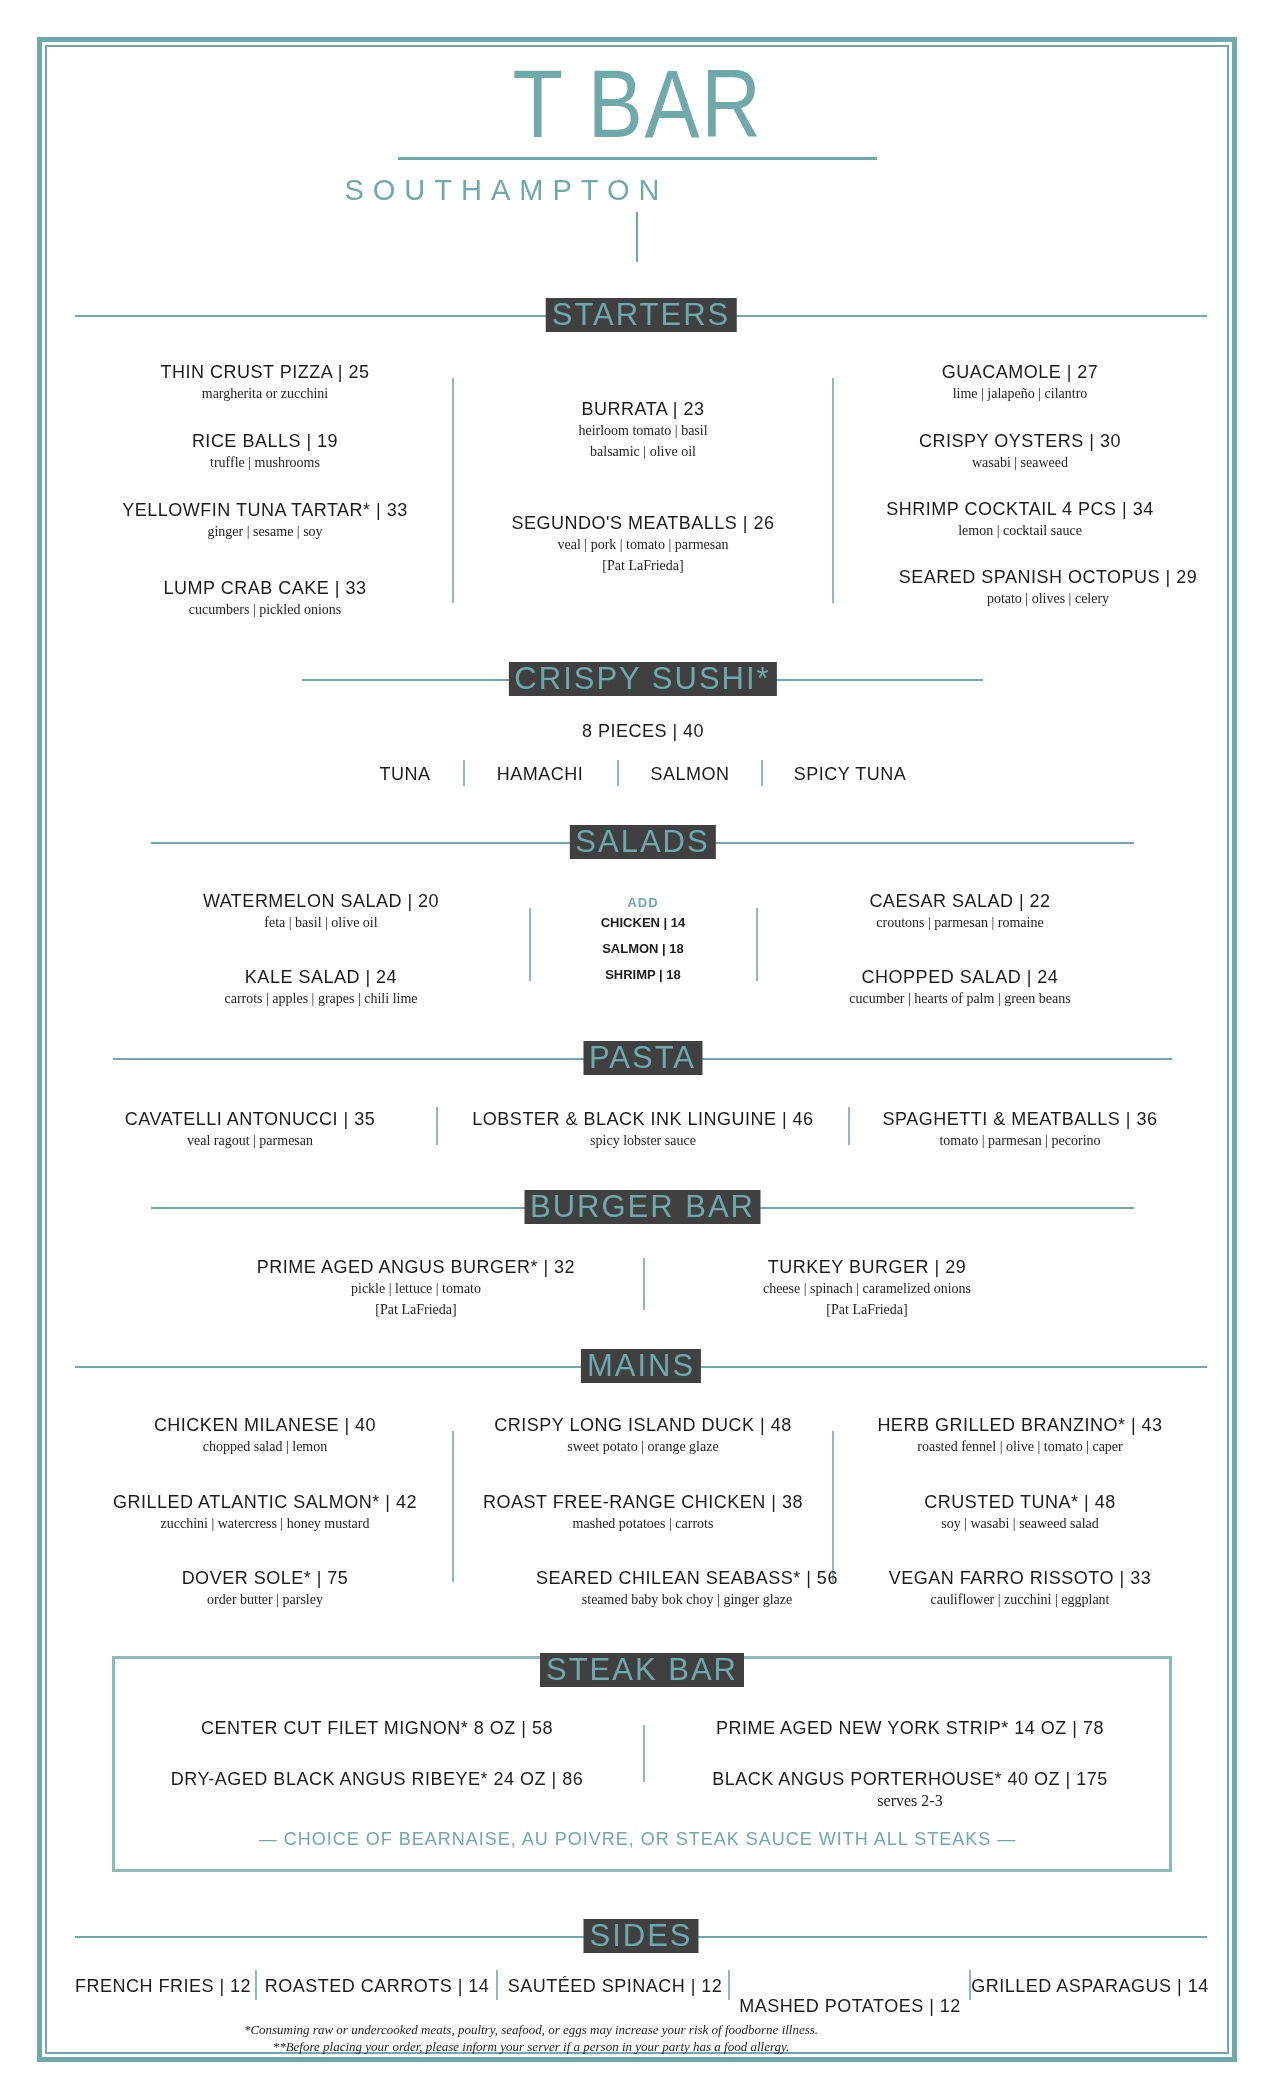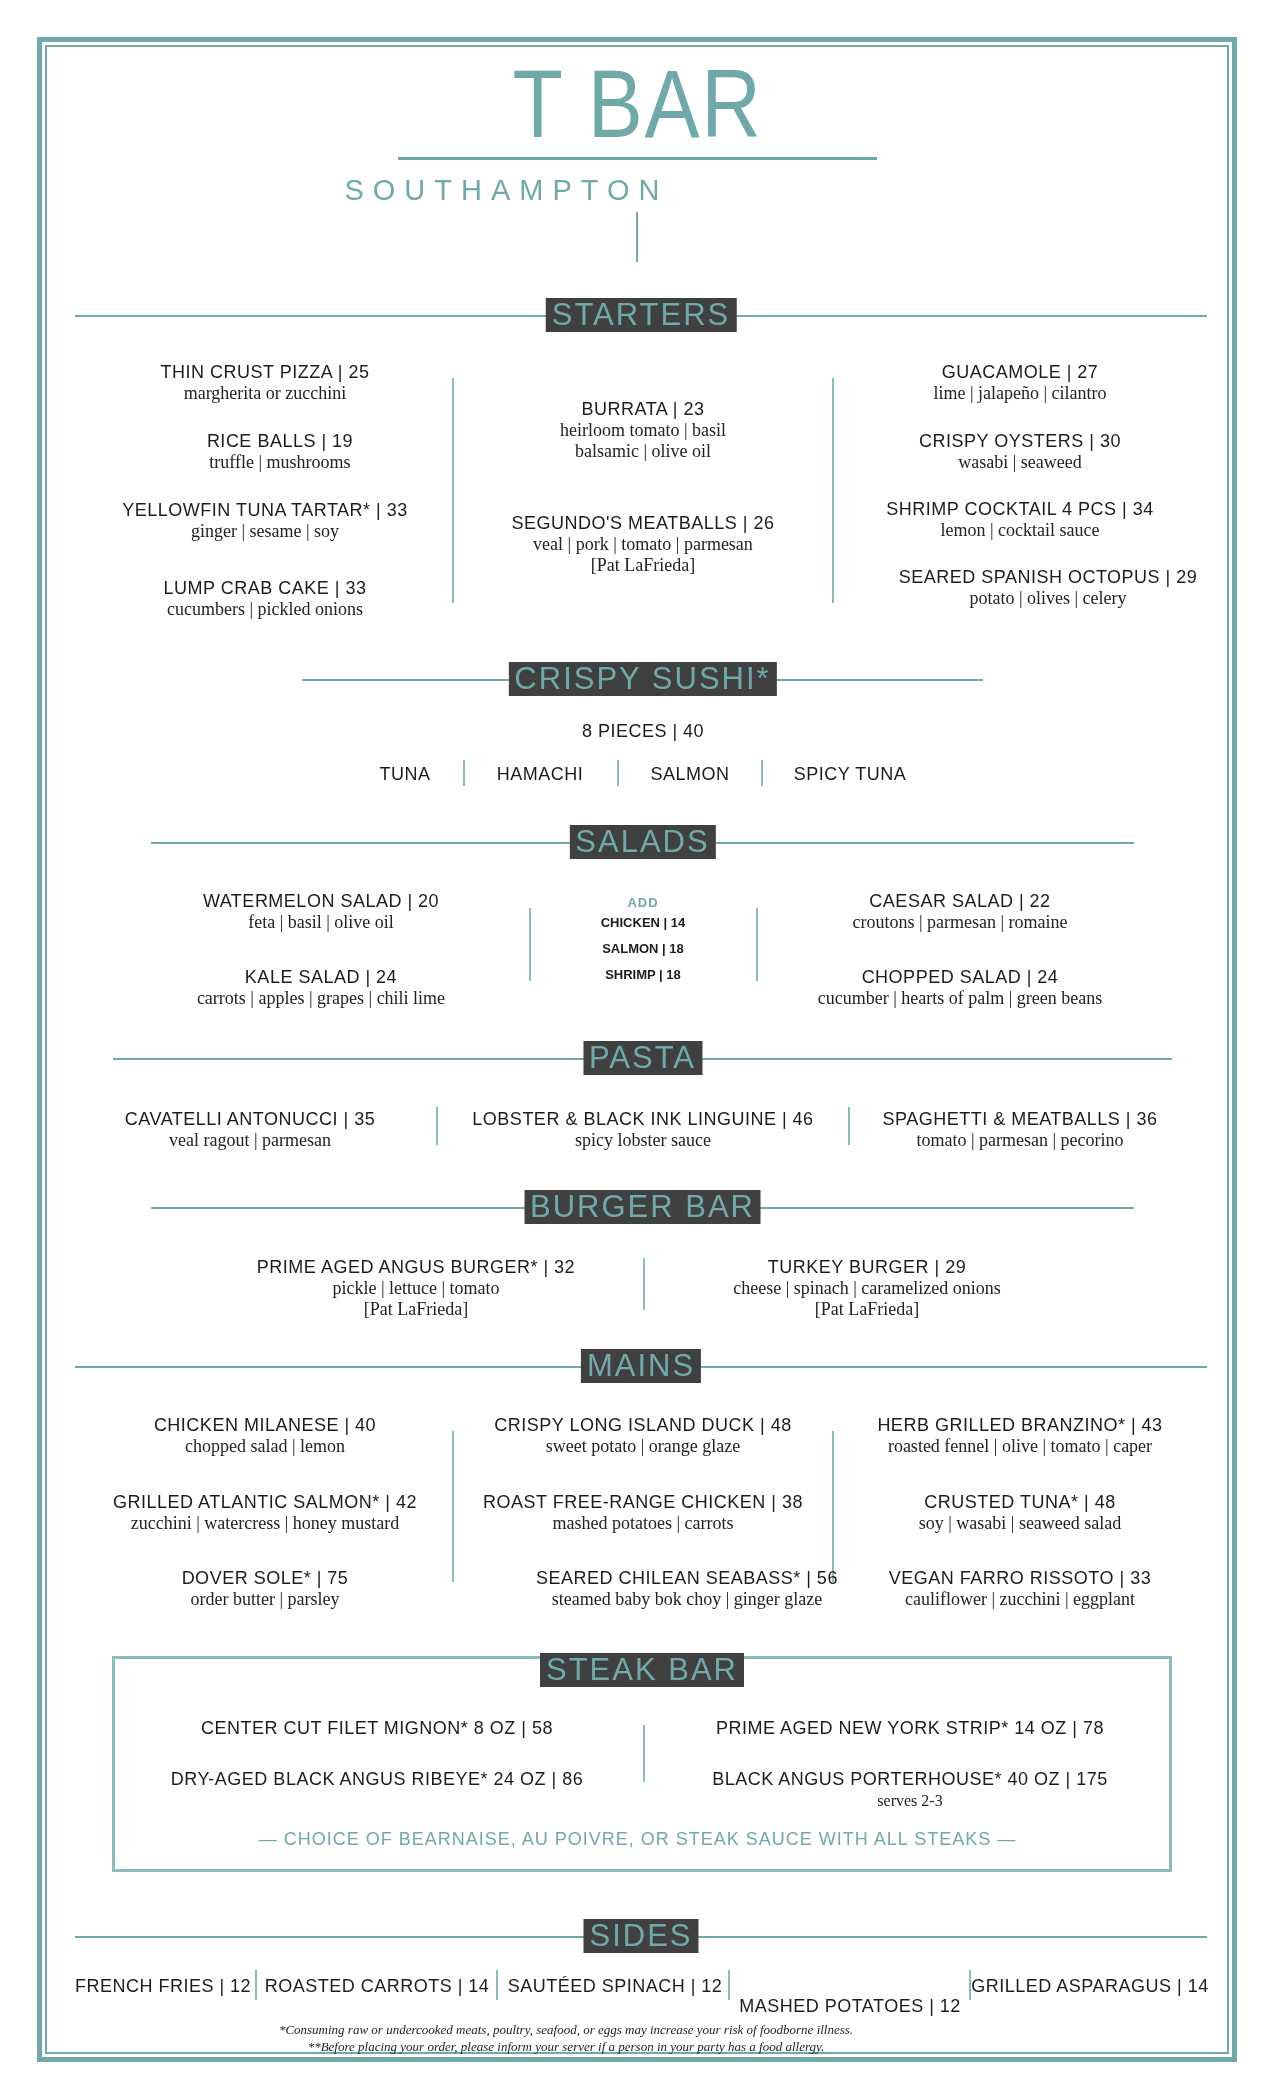--- a/index.html
+++ b/index.html
@@ -17,29 +17,29 @@
   .subtitle{position:absolute;left:0;width:1013px;top:174px;text-align:center;
        font-size:29px;letter-spacing:9px;color:#6fa9aa;}
   .vrule{position:absolute;width:2px;background:#8bbcbd;}
   .sec{position:absolute;height:34px;}
   .sec .ln{position:absolute;top:50%;left:0;right:0;height:2px;background:#6fa9aa;}
   .sec .lbl{position:absolute;left:50%;top:0;transform:translateX(-50%);
        background:#404040;padding:0 6px;white-space:nowrap;
        font-size:31px;line-height:34px;letter-spacing:2px;color:#6fa9aa;}
   .item{position:absolute;text-align:center;white-space:nowrap;transform:translateX(-50%);}
   .name{font-size:18px;line-height:22px;letter-spacing:0.5px;}
-  .desc{font-family:"Liberation Serif", serif;font-size:18px;line-height:21px;color:#222;}
+  .desc{font-family:"Liberation Serif", serif;font-size:14px;line-height:21px;color:#222;}
   .add-label{font-size:13px;color:#6fa9aa;letter-spacing:1px;font-weight:bold;}
   .add-item{font-size:13px;font-weight:bold;line-height:26px;}
   .steak-box{position:absolute;left:112px;top:1656px;width:1060px;height:216px;
        border:3px solid #8bbcbd;box-sizing:border-box;}
   .choice{position:absolute;left:0;width:1275px;top:1829px;text-align:center;
        font-size:18px;letter-spacing:1px;color:#6fa9aa;}
   .foot{position:absolute;left:0;width:1062px;text-align:center;
-       font-family:"Liberation Serif", serif;font-style:italic;font-size:13px;color:#222;margin-left:35px;}
+       font-family:"Liberation Serif", serif;font-style:italic;font-size:13px;color:#222;}
 </style>
 </head>
 <body>
 
 <div class="frame-outer"></div>
 <div class="frame-inner"></div>
 
 <div class="title">T BAR</div>
 <div class="title-rule"></div>
 <div class="subtitle">SOUTHAMPTON</div>
@@ -49,21 +49,21 @@
   <div class="ln"></div>
   <div class="lbl">STARTERS</div>
 </div>
 <div class="vrule" style="left:452px;top:378px;height:225px;"></div>
 <div class="vrule" style="left:832px;top:378px;height:225px;"></div>
 
 <div class="item" style="left:265px;top:361px;">
   <div class="name">THIN CRUST PIZZA | 25</div>
   <div class="desc">margherita or zucchini</div>
 </div>
-<div class="item" style="left:265px;top:430px;margin-left:15px;">
+<div class="item" style="left:265px;top:430px;">
   <div class="name">RICE BALLS | 19</div>
   <div class="desc">truffle | mushrooms</div>
 </div>
 <div class="item" style="left:265px;top:499px;">
   <div class="name">YELLOWFIN TUNA TARTAR* | 33</div>
   <div class="desc">ginger | sesame | soy</div>
 </div>
 <div class="item" style="left:265px;top:577px;">
   <div class="name">LUMP CRAB CAKE | 33</div>
   <div class="desc">cucumbers | pickled onions</div>

